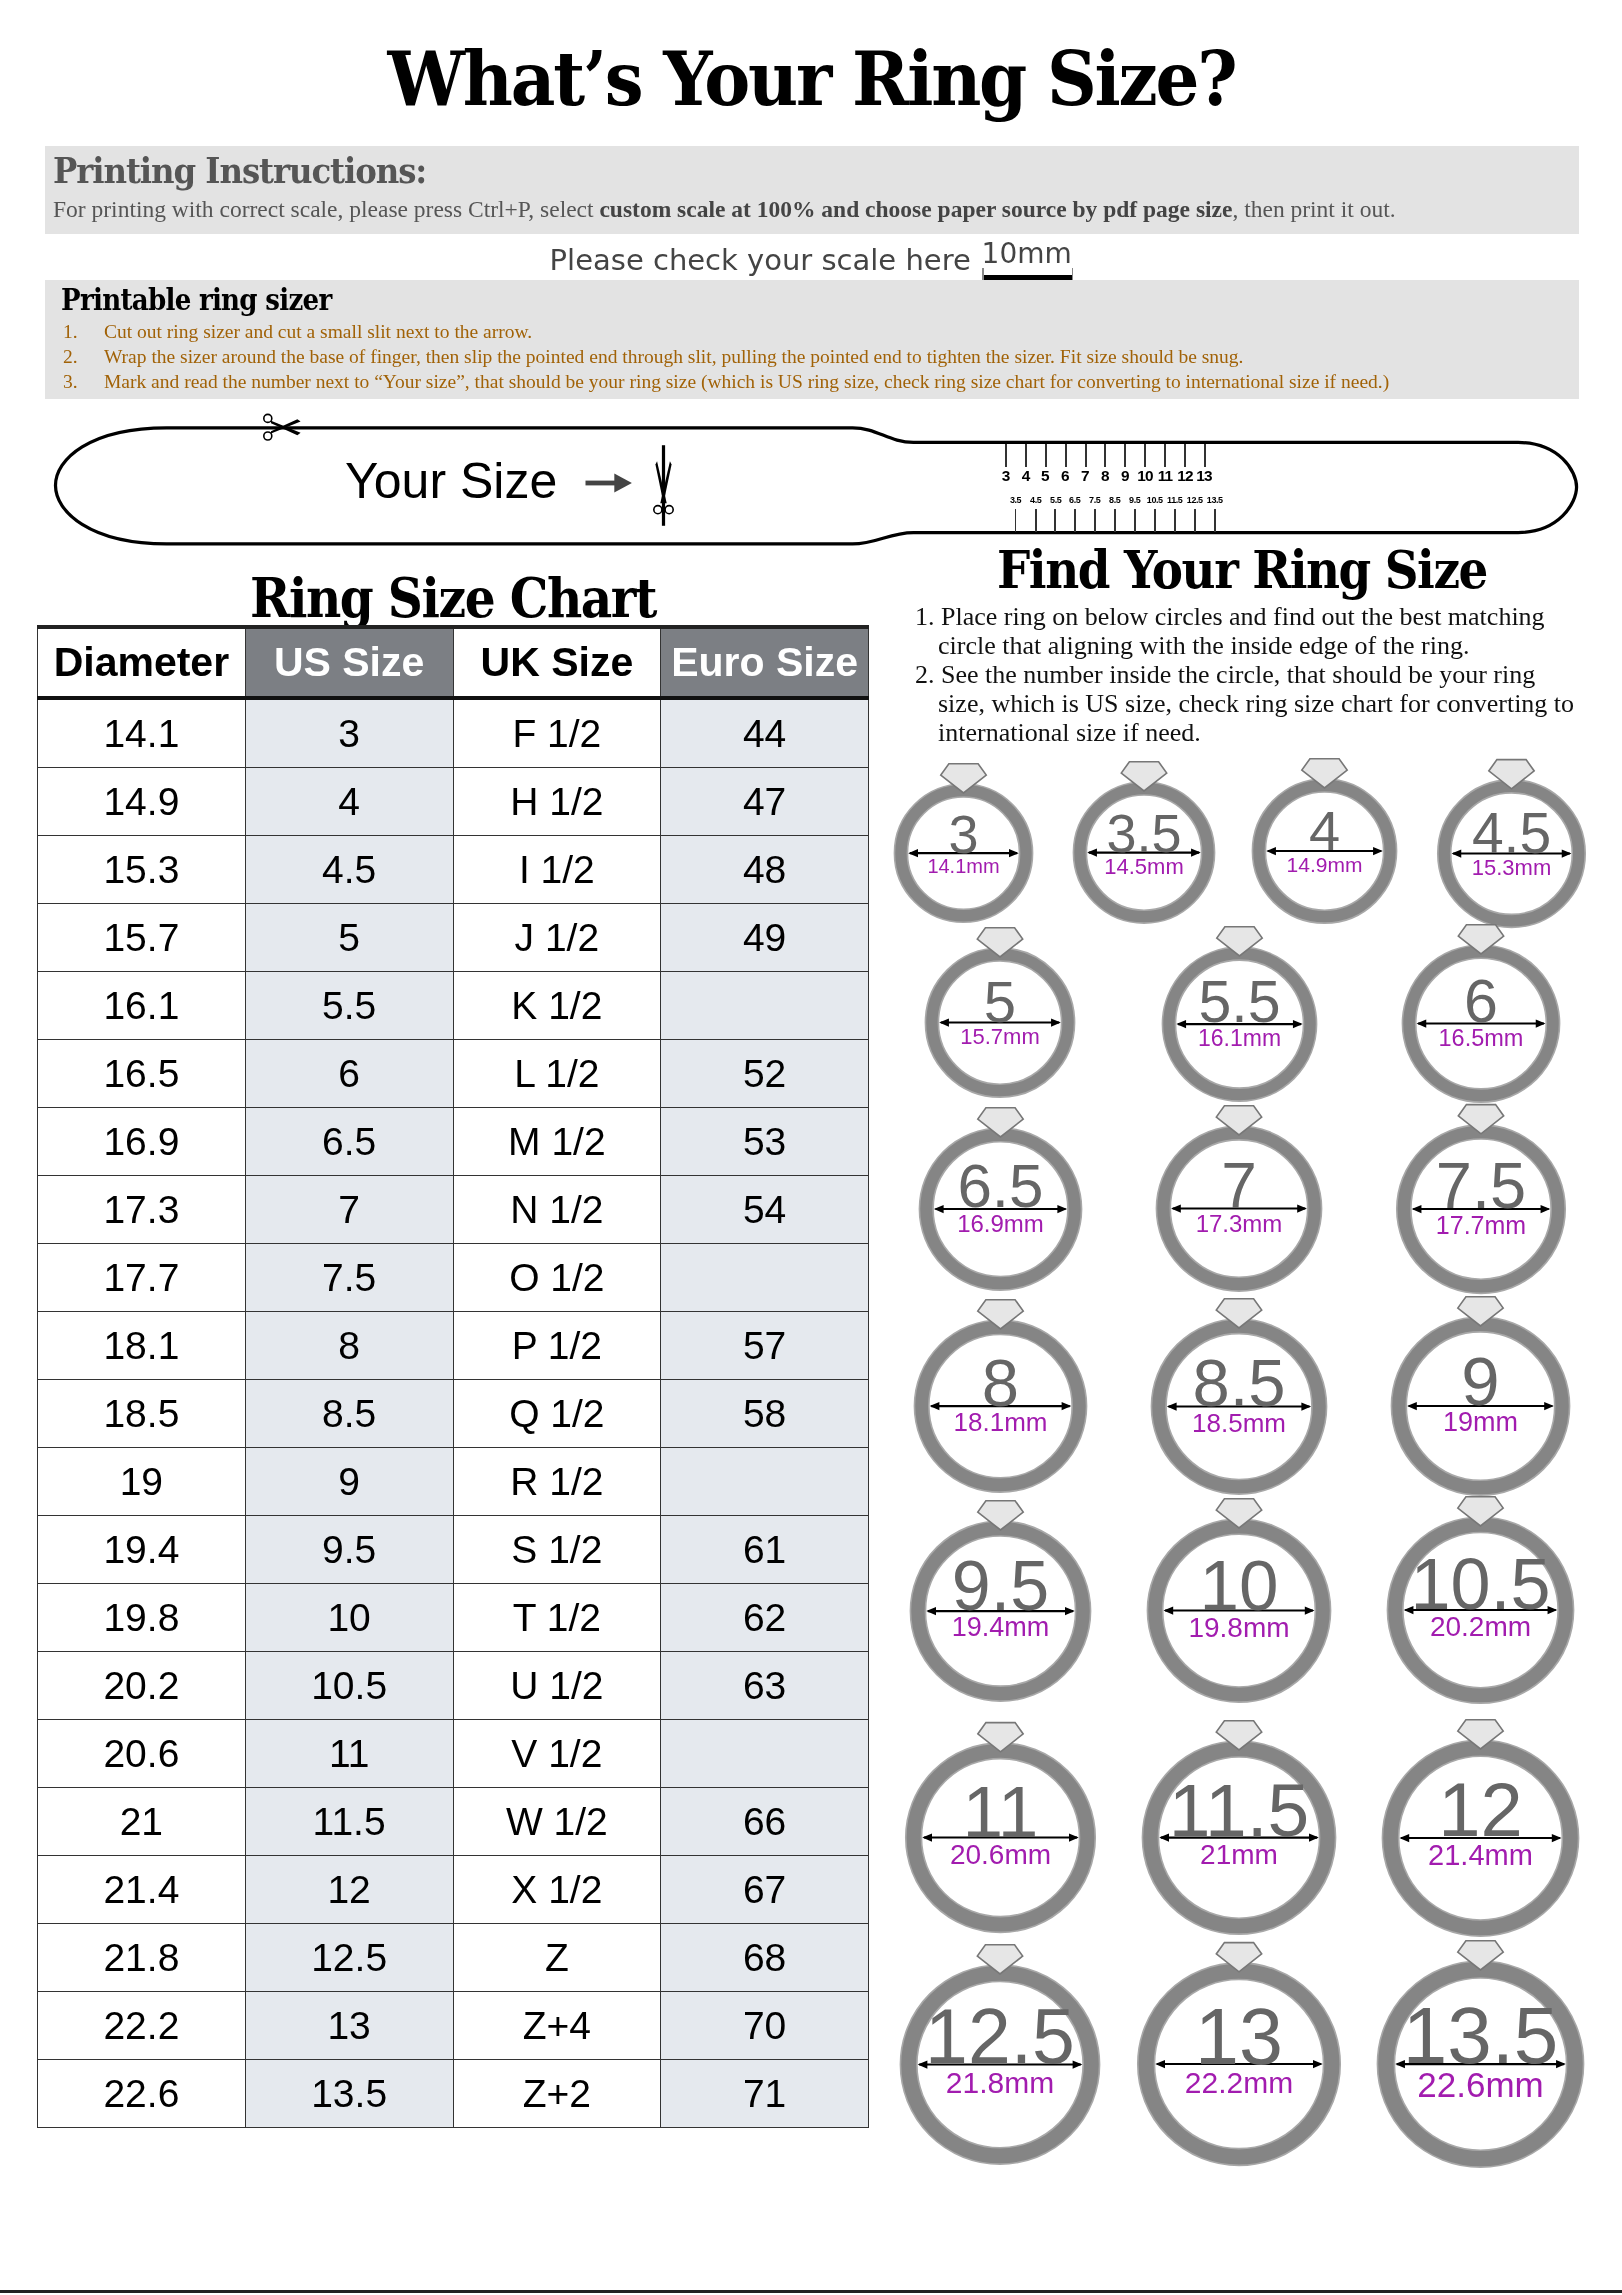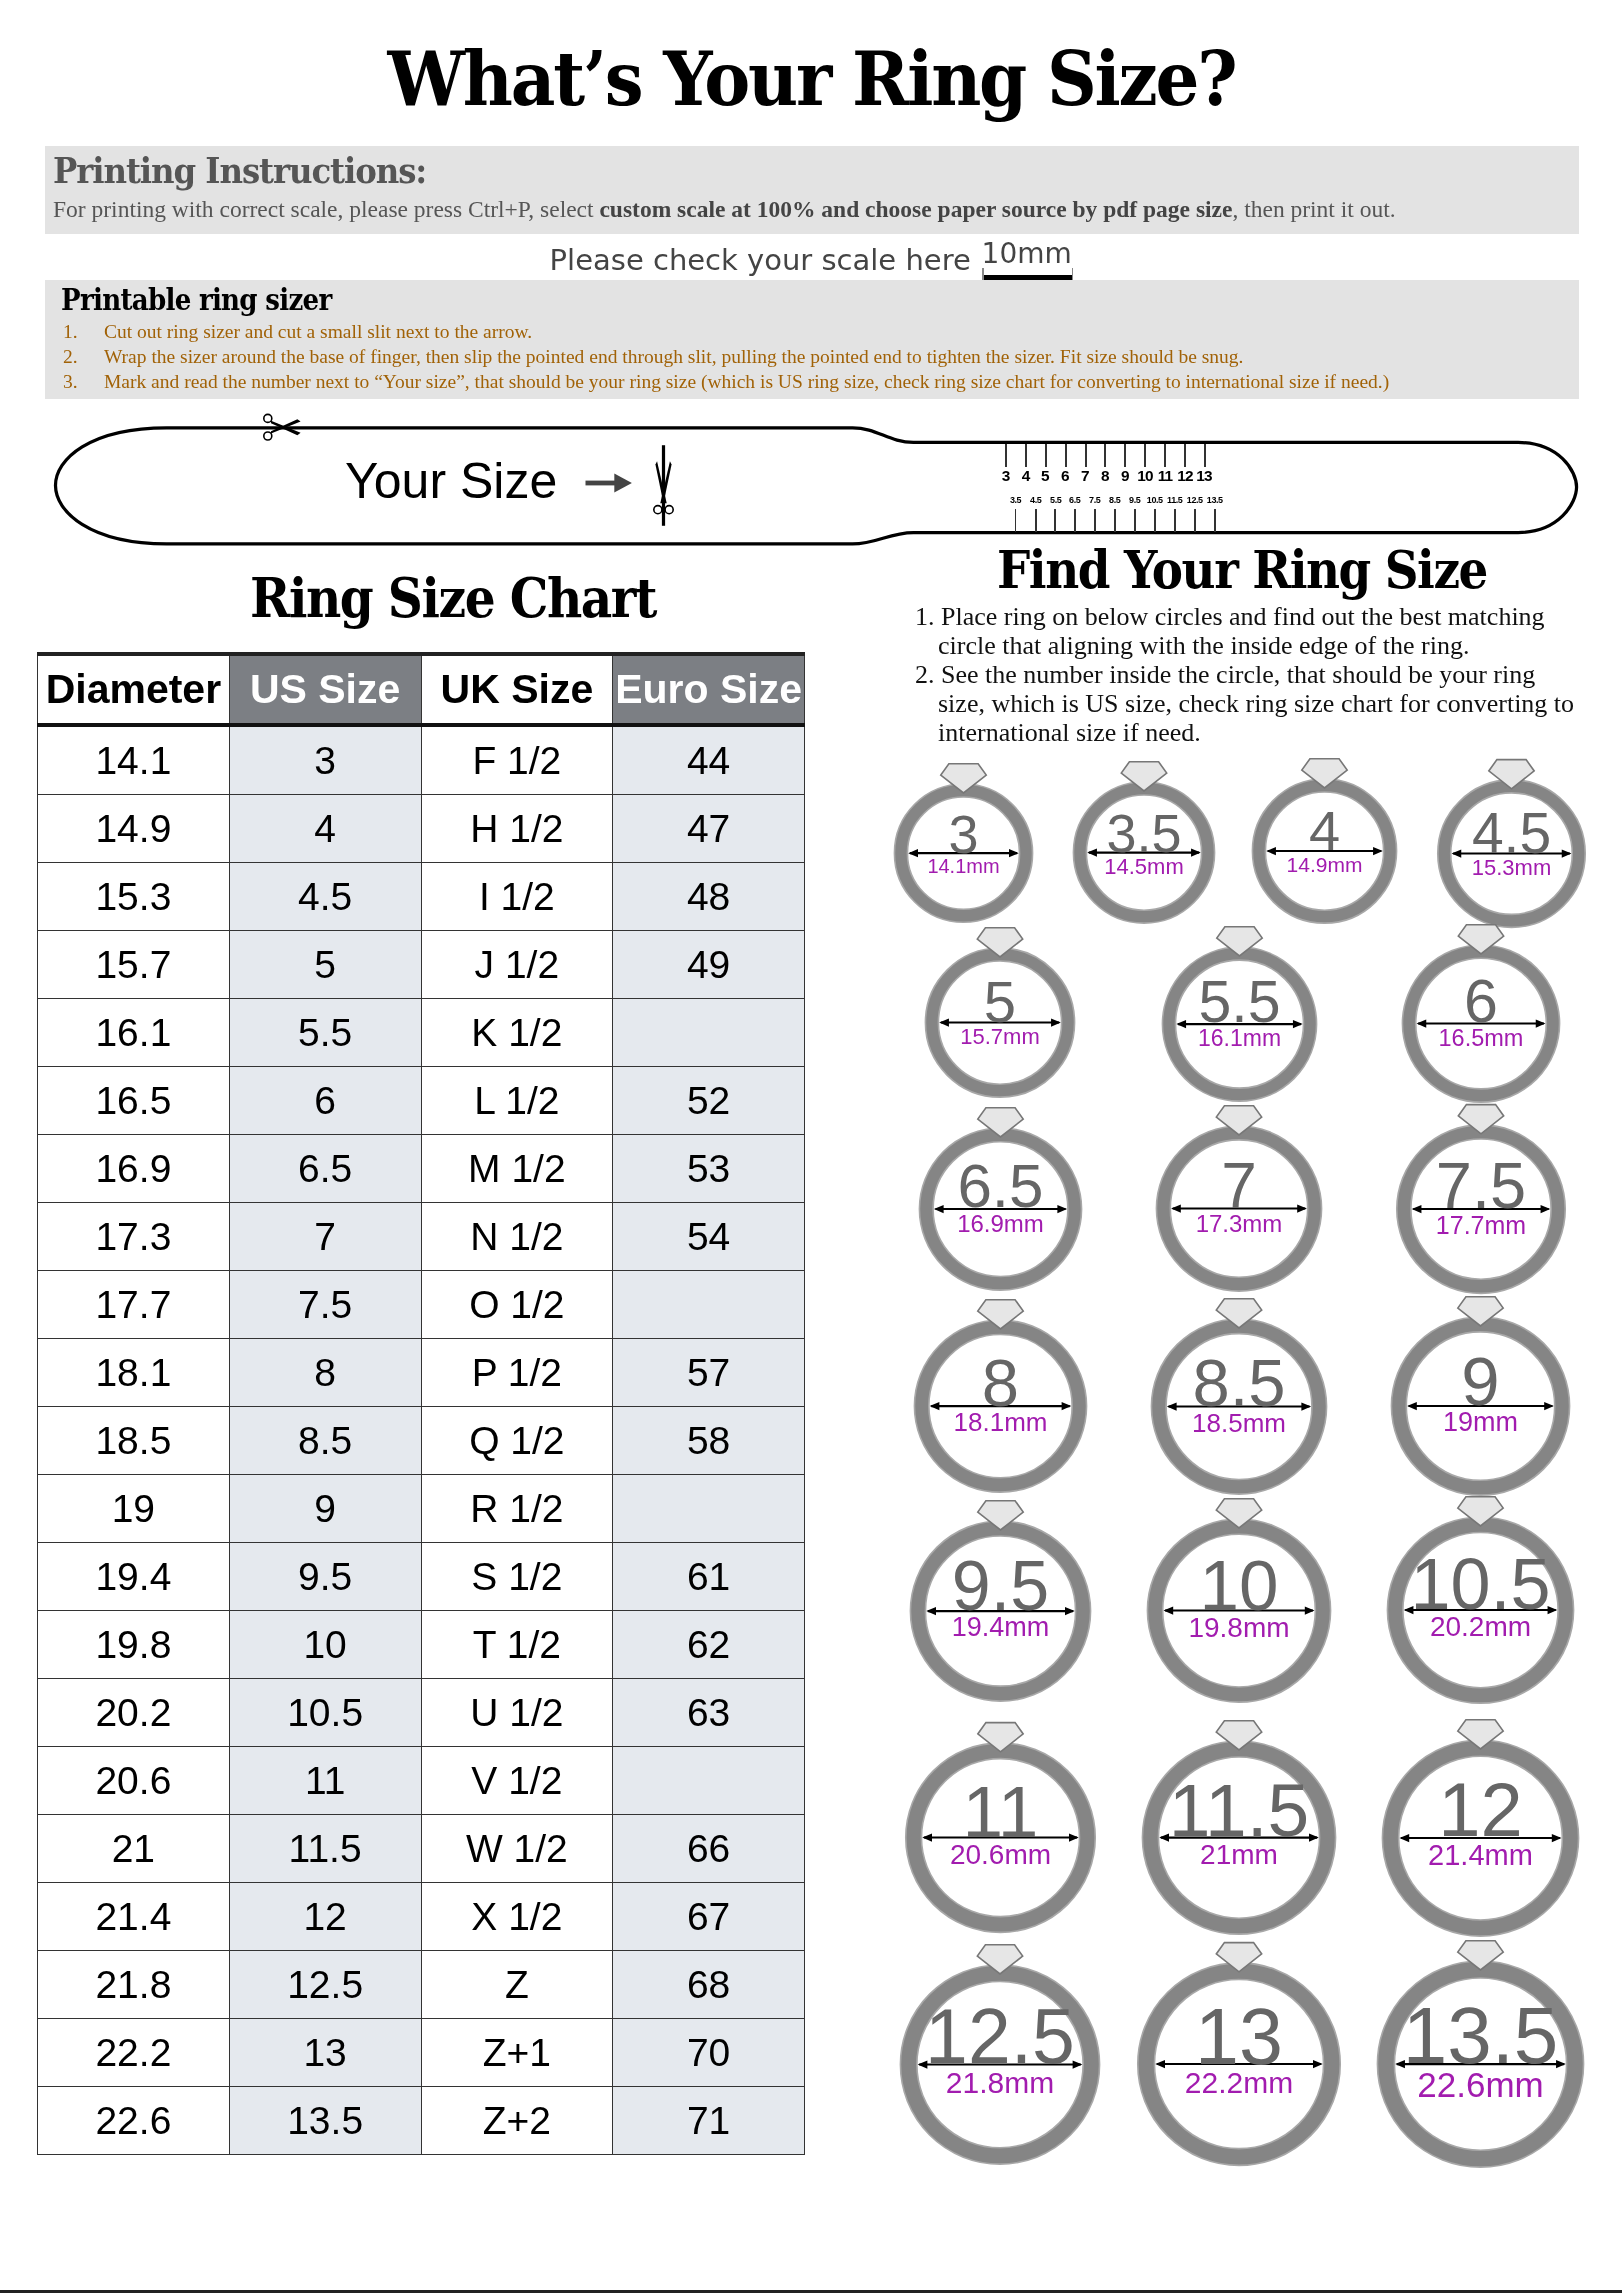--- a/index.html
+++ b/index.html
@@ -16,21 +16,21 @@
   .scale-bar { position: absolute; left: 2.4px; right: 0; bottom: -9.7px; height: 4.9px; background: #000; }
   .scale-bar:before, .scale-bar:after { content: ""; position: absolute; top: -6.5px; width: 1.6px; height: 11.4px; background: #888; }
   .scale-bar:before { left: 0; } .scale-bar:after { right: 0; }
   .sizer-box { left: 45px; top: 280px; width: 1534px; height: 119px; }
   .sizer-box h3 { margin: 0; position: absolute; left: 16px; top: 3.2px; font-family: "DejaVu Serif", serif; font-weight: bold; font-size: 29px; letter-spacing: -0.8px; transform: scaleX(0.9); transform-origin: left; }
   .sizer-box ol { margin: 0; padding: 0; list-style: none; position: absolute; left: 18px; top: 39px; font-family: "Liberation Serif", serif; font-size: 19.5px; color: #a16207; line-height: 25px; }
   .sizer-box li { white-space: nowrap; }
   .sizer-box li .num { display: inline-block; width: 41px; }
   .strip { left: 49px; top: 414px; width: 1530px; height: 138px; }
   .chart-title { left: 37px; width: 832px; top: 566px; text-align: center; font-family: "DejaVu Serif", serif; font-weight: bold; font-size: 54px; letter-spacing: -1.6px; transform: scaleX(0.9); transform-origin: center; }
-  table.ring-table { position: absolute; left: 37px; top: 652px; width: 768px; border-collapse: collapse; table-layout: fixed; }
+  table.ring-table { position: absolute; left: 37px; top: 625px; width: 832px; border-collapse: collapse; table-layout: fixed; }
   table.ring-table th, table.ring-table td { border: 1.6px solid #333; text-align: center; font-family: "Liberation Sans", sans-serif; padding: 0; }
   table.ring-table th { height: 67px; font-size: 41px; font-weight: bold; border-top: 4.9px solid #222; border-bottom: 4.9px solid #111; transform-origin: center; }
   table.ring-table th.dark { background: #7c7f84; color: #ffffff; }
   table.ring-table th.light { background: #ffffff; color: #000; }
   table.ring-table td { height: 67px; font-size: 39px; }
   table.ring-table td.shade { background: #e5e9ee; }
   .find-title { left: 893px; width: 698px; top: 539px; text-align: center; font-family: "DejaVu Serif", serif; font-weight: bold; font-size: 52px; letter-spacing: -1.6px; transform: scaleX(0.9); transform-origin: center; }
   .find-list { left: 915px; top: 602px; width: 673px; margin: 0; padding: 0; list-style: none; font-family: "Liberation Serif", serif; font-size: 26px; line-height: 29px; color: #111; }
   .find-list li { padding-left: 23px; text-indent: -23px; }
   .ring { position: absolute; }
@@ -268,21 +268,21 @@
       </tr>
       <tr>
         <td>21.8</td>
         <td class="shade">12.5</td>
         <td>Z</td>
         <td class="shade">68</td>
       </tr>
       <tr>
         <td>22.2</td>
         <td class="shade">13</td>
-        <td>Z+1</td>
+        <td>Z+4</td>
         <td class="shade">70</td>
       </tr>
       <tr>
         <td>22.6</td>
         <td class="shade">13.5</td>
         <td>Z+2</td>
         <td class="shade">71</td>
       </tr>
     </tbody>
 </table>

